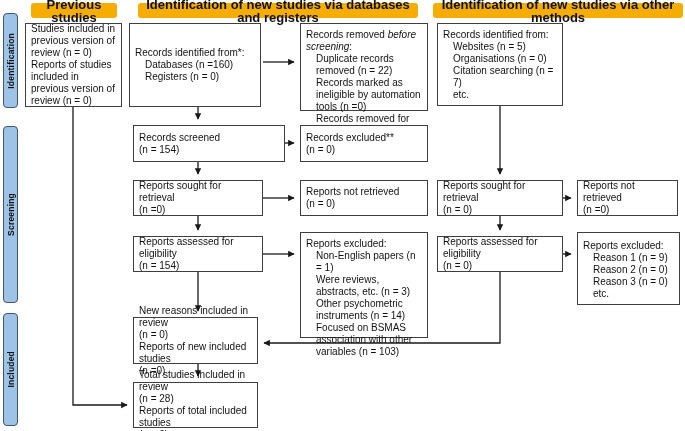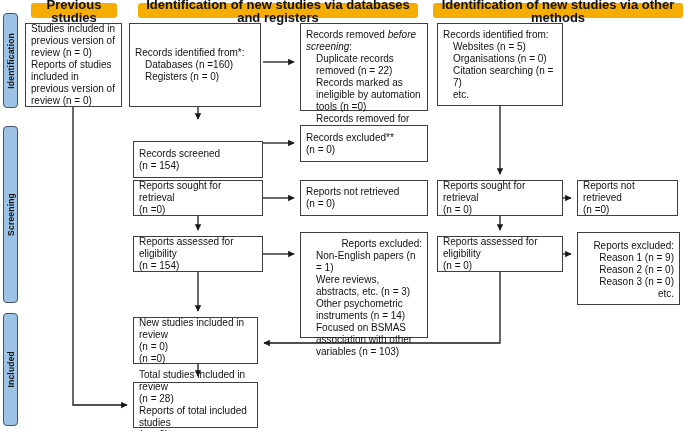--- a/index.html
+++ b/index.html
@@ -26,21 +26,21 @@
   .tab span{
     writing-mode:vertical-rl;transform:rotate(180deg);
     font-size:8.5px;font-weight:bold;white-space:nowrap;letter-spacing:.2px;
   }
   .box{
     position:absolute;box-sizing:border-box;background:#fff;
     border:1.3px solid var(--box_border);
     font-size:10px;line-height:1.2;padding:3px 5px;
     display:flex;flex-direction:column;justify-content:center;
   }
-  .box.topalign{justify-content:flex-start;padding-top:5px;align-items:flex-end;}
+  .box.topalign{justify-content:flex-start;padding-top:5px;}
   .indent{padding-left:10px;}
   .gapline{height:9px;}
   i{font-style:italic;}
 </style>
 </head>
 <body>
 
 <div class="canvas">
 
   <svg class="wires" viewBox="0 0 685 431">
@@ -98,21 +98,21 @@
     <div class="indent">Registers (n = 0)</div>
   </div>
 
   <div class="box topalign" style="left:300px;top:23px;width:128px;height:88px">
     <div><span>Records removed </span><i>before screening</i><span>:</span></div>
     <div class="indent">Duplicate records removed (n = 22)</div>
     <div class="indent">Records marked as ineligible by automation tools (n =0)</div>
     <div class="indent">Records removed for other reasons (n =0)</div>
   </div>
 
-  <div class="box" style="left:133px;top:141px;width:130px;height:37px">
+  <div class="box" style="left:133px;top:125px;width:152px;height:37px">
     <div>Records screened</div>
     <div>(n = 154)</div>
   </div>
 
   <div class="box" style="left:300px;top:125px;width:128px;height:37px">
     <div>Records excluded**</div>
     <div>(n = 0)</div>
   </div>
 
   <div class="box" style="left:133px;top:180px;width:130px;height:36px">
@@ -132,22 +132,23 @@
 
   <div class="box topalign" style="left:300px;top:232px;width:128px;height:106px">
     <div>Reports excluded:</div>
     <div class="indent">Non-English papers (n = 1)</div>
     <div class="indent">Were reviews, abstracts, etc. (n = 3)</div>
     <div class="indent">Other psychometric instruments (n = 14)</div>
     <div class="indent">Focused on BSMAS association with other variables (n = 103)</div>
   </div>
 
   <div class="box" style="left:133px;top:317px;width:125px;height:47px">
-    <div>New studies included in review</div>
+    <div>New reasons included in review</div>
     <div>(n = 0)</div>
+    <div>Reports of new included studies</div>
     <div>(n =0)</div>
   </div>
 
   <div class="box" style="left:133px;top:382px;width:125px;height:46px">
     <div>Total studies included in review</div>
     <div>(n = 28)</div>
     <div>Reports of total included studies</div>
     <div>(n = 0)</div>
   </div>
 

